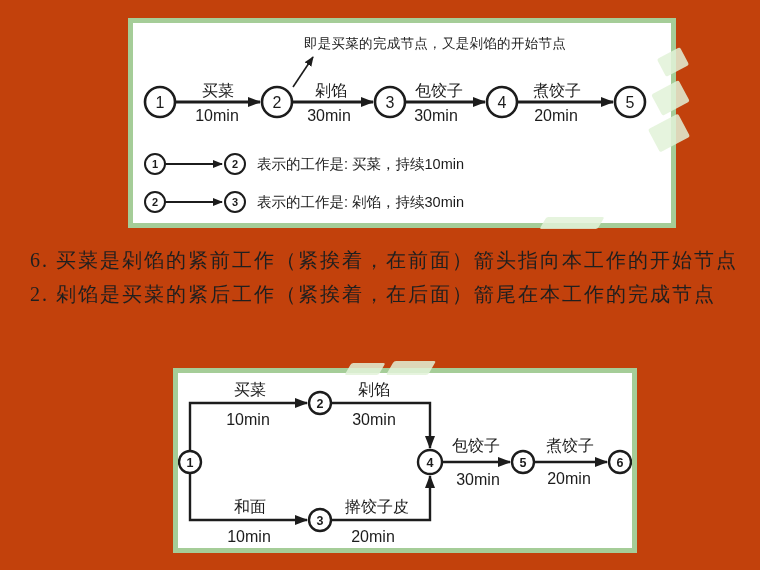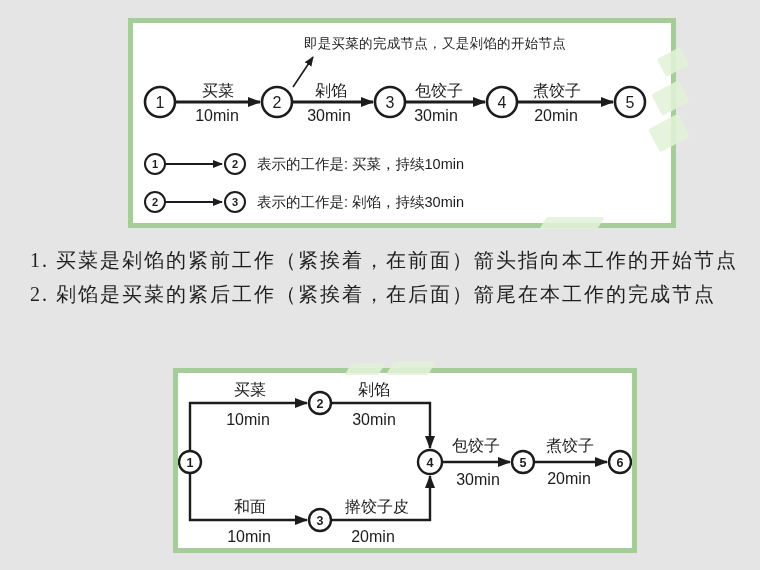--- a/index.html
+++ b/index.html
@@ -3,21 +3,21 @@
 <meta charset="utf-8">
 <style>
   :root{
     --border-green:#a5cd98;
     --watermark-green:#e2f2d8;
     --ink:#1c1c1c;
   }
   *{margin:0;padding:0;box-sizing:border-box;}
   html,body{background:#ffffff;}
   .page{
-    position:relative;width:760px;height:570px;background:#e5e5e5;overflow:hidden;
+    position:relative;width:760px;height:570px;background:#c2410c;overflow:hidden;
     font-family:"Liberation Sans",sans-serif;color:var(--ink);
   }
   .net-box{
     position:absolute;background:#ffffff;border:5px solid var(--border-green);
   }
   .top-box{left:128px;top:18px;width:548px;height:210px;}
   .bottom-box{left:173px;top:368px;width:464px;height:185px;}
   .net-box svg{display:block;}
   svg text{fill:var(--ink);font-family:"Liberation Sans",sans-serif;}
   .node-circle{fill:#ffffff;stroke:var(--ink);}
@@ -97,21 +97,21 @@
       <circle class="node-circle" cx="22" cy="179" r="10" stroke-width="2"></circle>
       <text class="node-num" x="22" y="183" font-size="11" font-weight="bold">2</text>
       <line class="edge" x1="32.5" y1="179" x2="89" y2="179" stroke-width="1.8" marker-end="url(#arrow-s)"></line>
       <circle class="node-circle" cx="102" cy="179" r="10" stroke-width="2"></circle>
       <text class="node-num" x="102" y="183" font-size="11" font-weight="bold">3</text>
       <text class="legend-text" x="124" y="184">表示的工作是: 剁馅，持续30min</text>
     </svg>
   </div>
 
   <div class="notes">
-    <p>1. 买菜是剁馅的紧前工作（紧挨着，在前面）箭头指向本工作的开始节点</p>
+    <p>6. 买菜是剁馅的紧前工作（紧挨着，在前面）箭头指向本工作的开始节点</p>
     <p>2. 剁馅是买菜的紧后工作（紧挨着，在后面）箭尾在本工作的完成节点</p>
   </div>
 
   <div class="net-box bottom-box">
     <svg width="454" height="175" viewBox="0 0 454 175">
 
       <path class="edge" d="M12,78 V30 H129" stroke-width="2.4" marker-end="url(#arrow)"></path>
       <path class="edge" d="M153,30 H252 V75" stroke-width="2.4" marker-end="url(#arrow)"></path>
       <path class="edge" d="M12,100 V147 H129" stroke-width="2.4" marker-end="url(#arrow)"></path>
       <path class="edge" d="M153,147 H252 V103" stroke-width="2.4" marker-end="url(#arrow)"></path>

